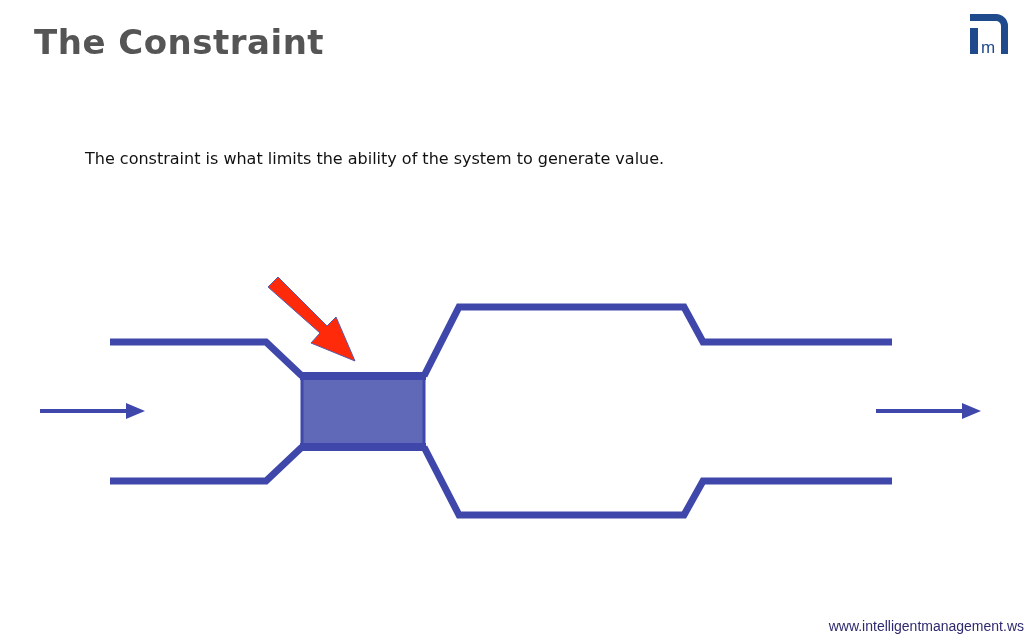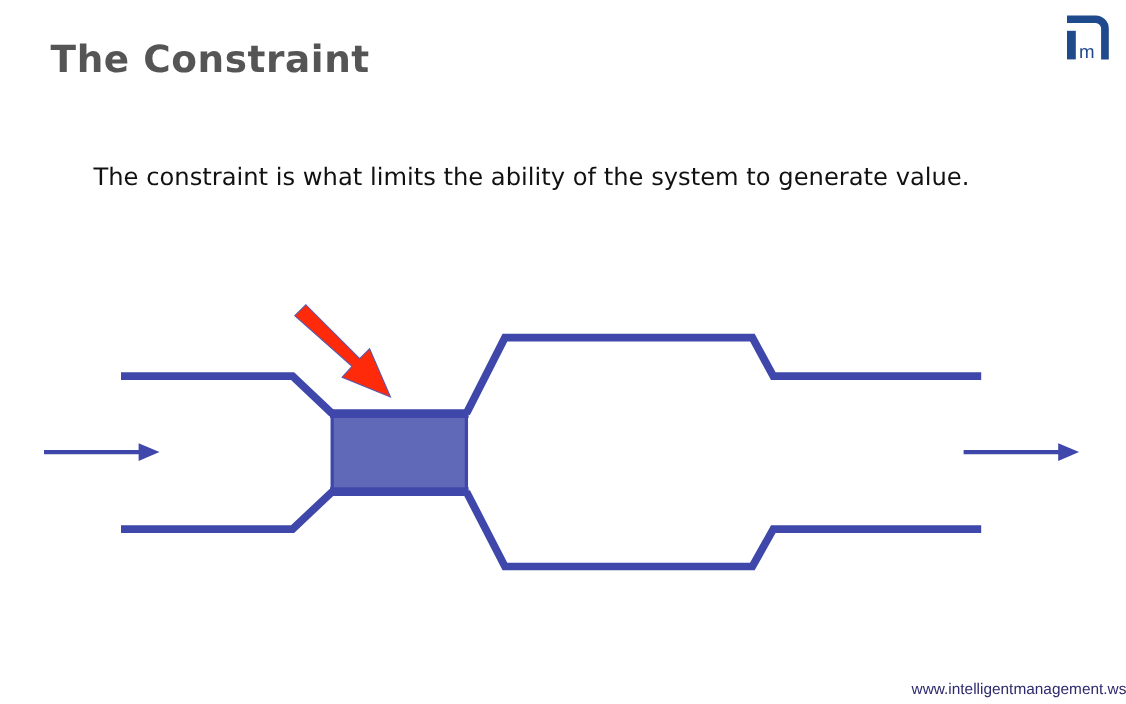--- a/index.html
+++ b/index.html
@@ -5,27 +5,27 @@
     html, body { margin: 0; padding: 0; }
     body {
       width: 1024px; height: 640px; position: relative;
       background: #ffffff; overflow: hidden;
       font-family: "Liberation Sans", sans-serif;
     }
     .title {
       position: absolute; left: 34px; top: 22px;
       font-family: "DejaVu Sans", sans-serif;
       font-weight: bold; font-size: 34px; color: #555555;
-      letter-spacing: 0.5px; margin: 12px;
+      letter-spacing: 0.5px; margin: 0;
     }
     .logo { position: absolute; left: 968px; top: 12px; width: 42px; height: 44px; }
     .subtitle {
       position: absolute; left: 85px; top: 149px;
       font-family: "DejaVu Sans", sans-serif;
-      font-size: 22px; color: #111111; margin: 0;
+      font-size: 16px; color: #111111; margin: 0;
     }
     .diagram { position: absolute; left: 0; top: 0; width: 1024px; height: 640px; }
     .footer {
       position: absolute; right: 0; top: 618px;
       font-family: "Liberation Sans", sans-serif;
       font-size: 14px; color: #2e2a6e;
     }
   </style>
 </head>
 <body>

